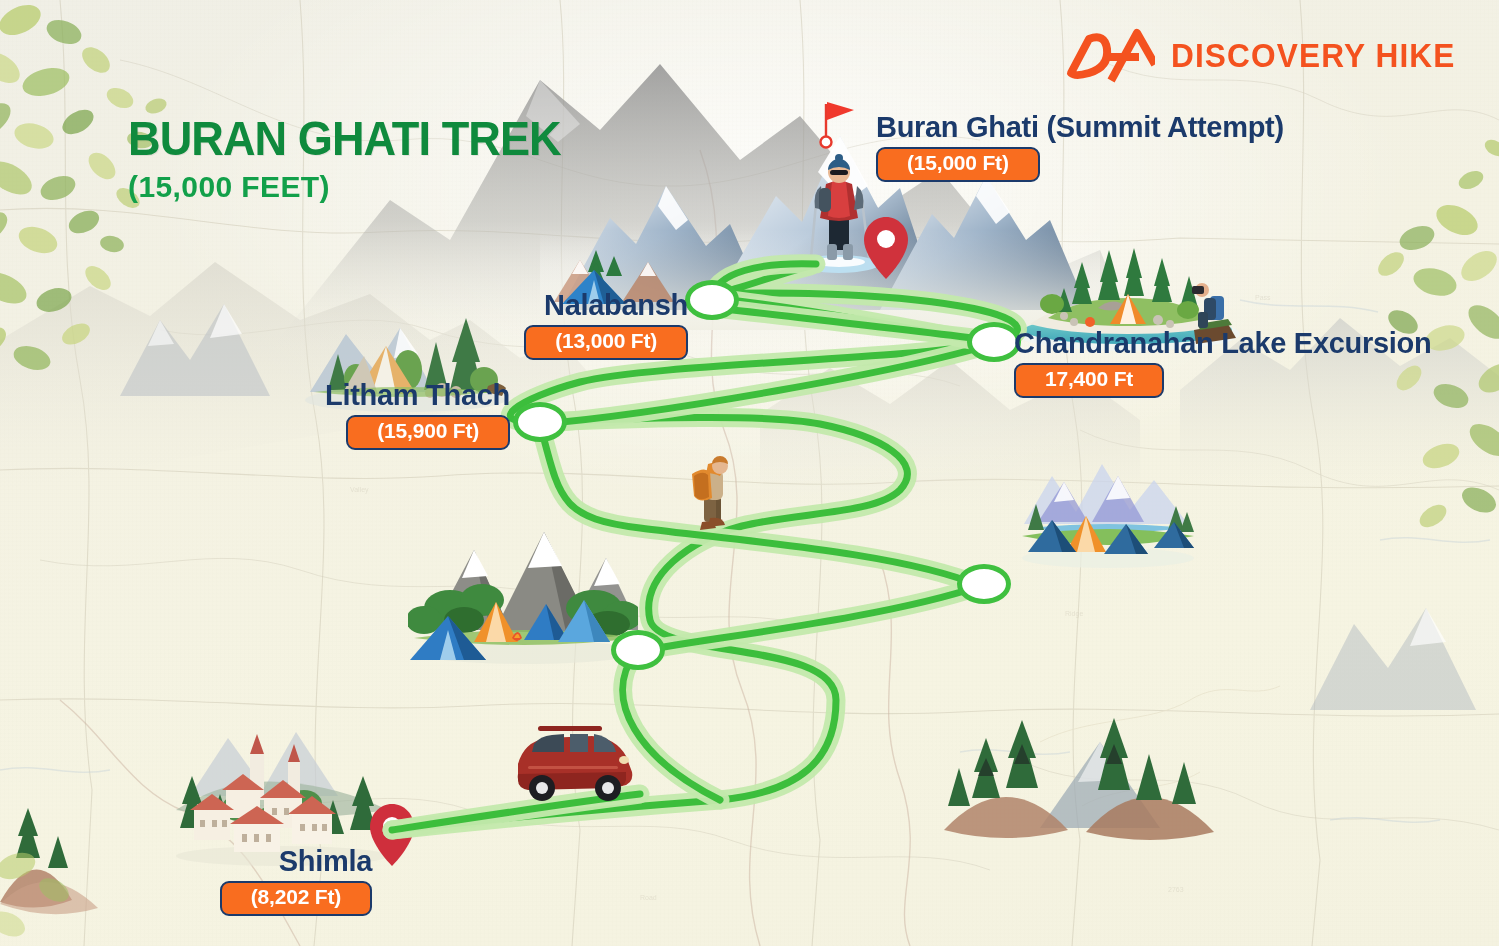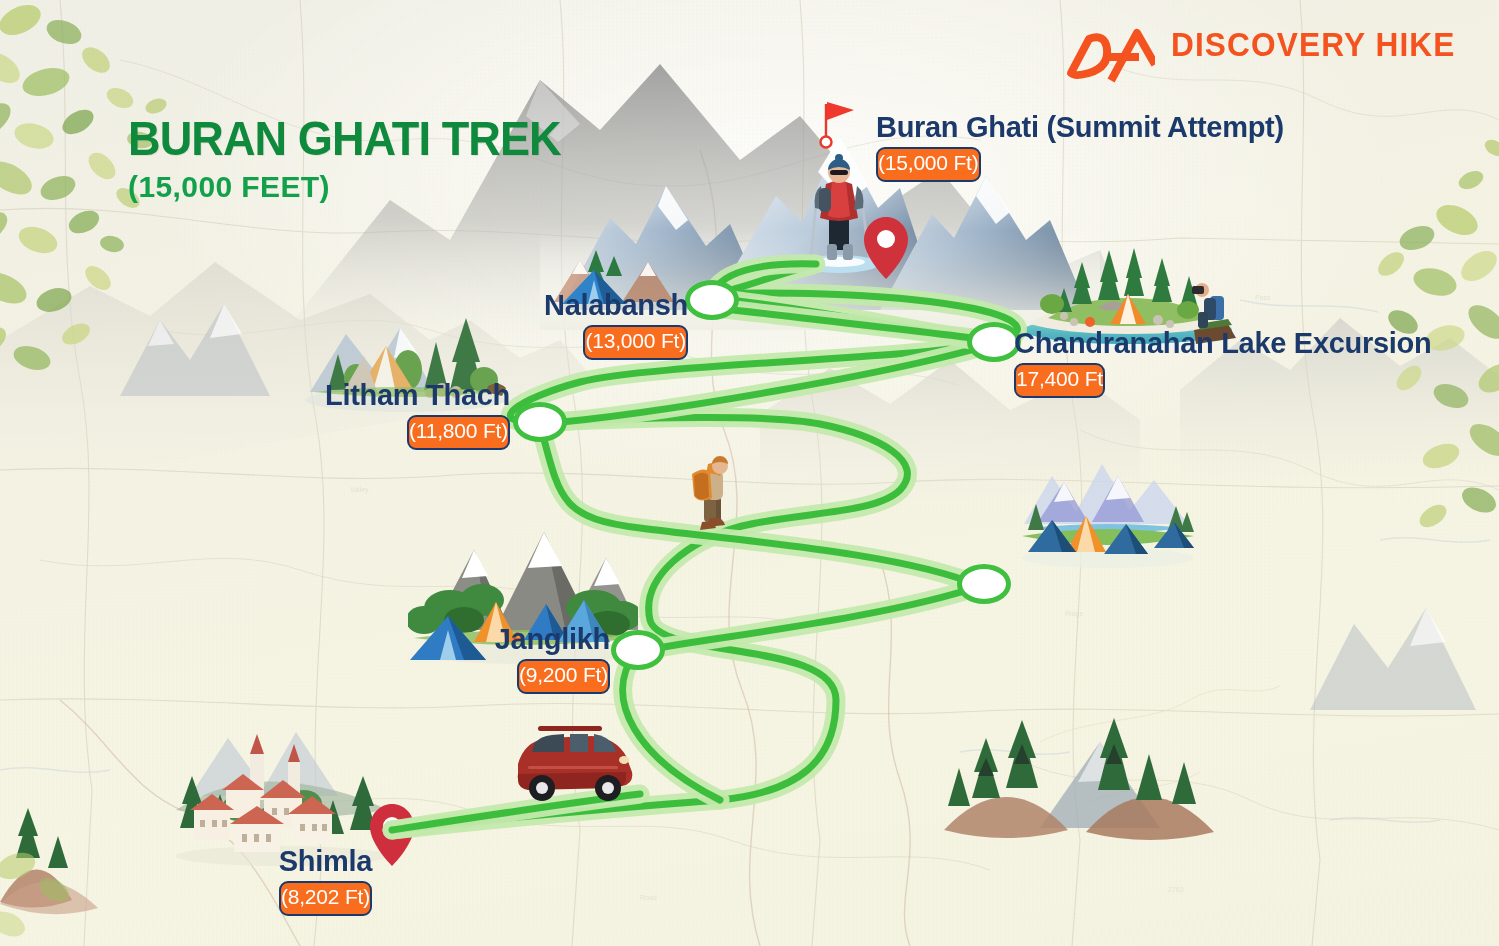--- a/index.html
+++ b/index.html
@@ -27,32 +27,32 @@
   
   .stop-dot{position:absolute;width:54px;height:40px;border-radius:50%;
     background:#ffffff;border:5px solid #3fc03f;box-sizing:border-box;
     transform:translate(-50%,-50%);}
   
   .stop{position:absolute;}
   .stop-name{font-size:29px;font-weight:700;color:#1b3a6b;letter-spacing:-.3px;
     white-space:nowrap;line-height:1.05;}
   .stop-badge{display:inline-block;margin-top:5px;background:#f96d1f;
     border:2.5px solid #1b3a6b;border-radius:9px;color:#ffffff;
-    font-size:21px;font-weight:400;padding:2px 0 4px;white-space:nowrap;
+    font-size:21px;font-weight:700;padding:2px 29px 4px;white-space:nowrap;
     letter-spacing:-.2px;line-height:1.15;}
   .stop.left-of{text-align:right;}
   
   #title-block{position:absolute;left:128px;top:114px;}
   #main-title{font-size:49px;font-weight:700;color:#0f8a3d;letter-spacing:-1px;
     line-height:1;transform:scaleX(.92);transform-origin:left center;
     text-shadow:1px 1px 0 rgba(0,0,0,.07);}
   #sub-title{font-size:30px;font-weight:600;color:#12a04a;margin-top:9px;
     letter-spacing:.4px;line-height:1;}
   
-  #logo{position:absolute;right:22px;top:27px;display:flex;gap:16px;}
+  #logo{position:absolute;right:22px;top:27px;display:flex;align-items:center;gap:16px;}
   #logo-word{font-size:34px;font-weight:700;color:#f4521f;letter-spacing:1.2px;
     transform:scaleX(.93);transform-origin:left center;line-height:1;}
   
   .ill{position:absolute;}
 </style>
 </head>
 <body>
 
 <div id="stage">
 
@@ -584,28 +584,24 @@
     <div class="stop-badge-wrap"><span class="stop-badge">(13,000 Ft)</span></div>
   </div>
 
   <div class="stop" style="left:1014px;top:328px">
     <div class="stop-name">Chandranahan Lake Excursion</div>
     <div class="stop-badge-wrap"><span class="stop-badge">17,400 Ft</span></div>
   </div>
 
   <div class="stop left-of" style="left:180px;top:380px;width:330px">
     <div class="stop-name">Litham Thach</div>
-    <div class="stop-badge-wrap"><span class="stop-badge">(11,800 Ft)</span></div>
+    <div class="stop-badge-wrap"><span class="stop-badge">(15,900 Ft)</span></div>
   </div>
 
 
-  <div class="stop left-of" style="left:320px;top:624px;width:290px">
-    <div class="stop-name">Janglikh</div>
-    <div class="stop-badge-wrap"><span class="stop-badge">(9,200 Ft)</span></div>
-  </div>
 
   <div class="stop left-of" style="left:110px;top:846px;width:262px">
     <div class="stop-name">Shimla</div>
     <div class="stop-badge-wrap"><span class="stop-badge">(8,202 Ft)</span></div>
   </div>
 
   <div id="title-block">
     <div id="main-title">BURAN GHATI TREK</div>
     <div id="sub-title">(15,000 FEET)</div>
   </div>

